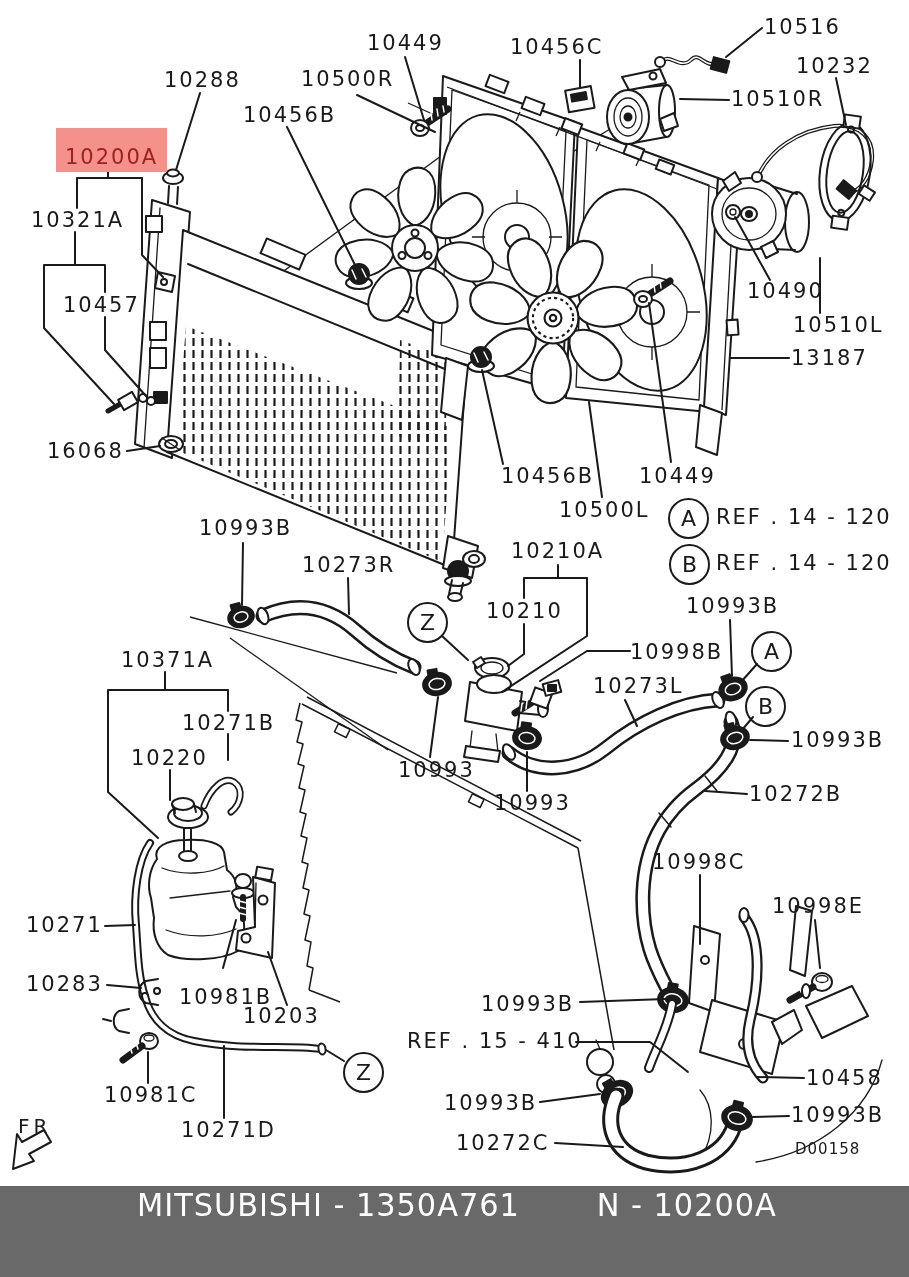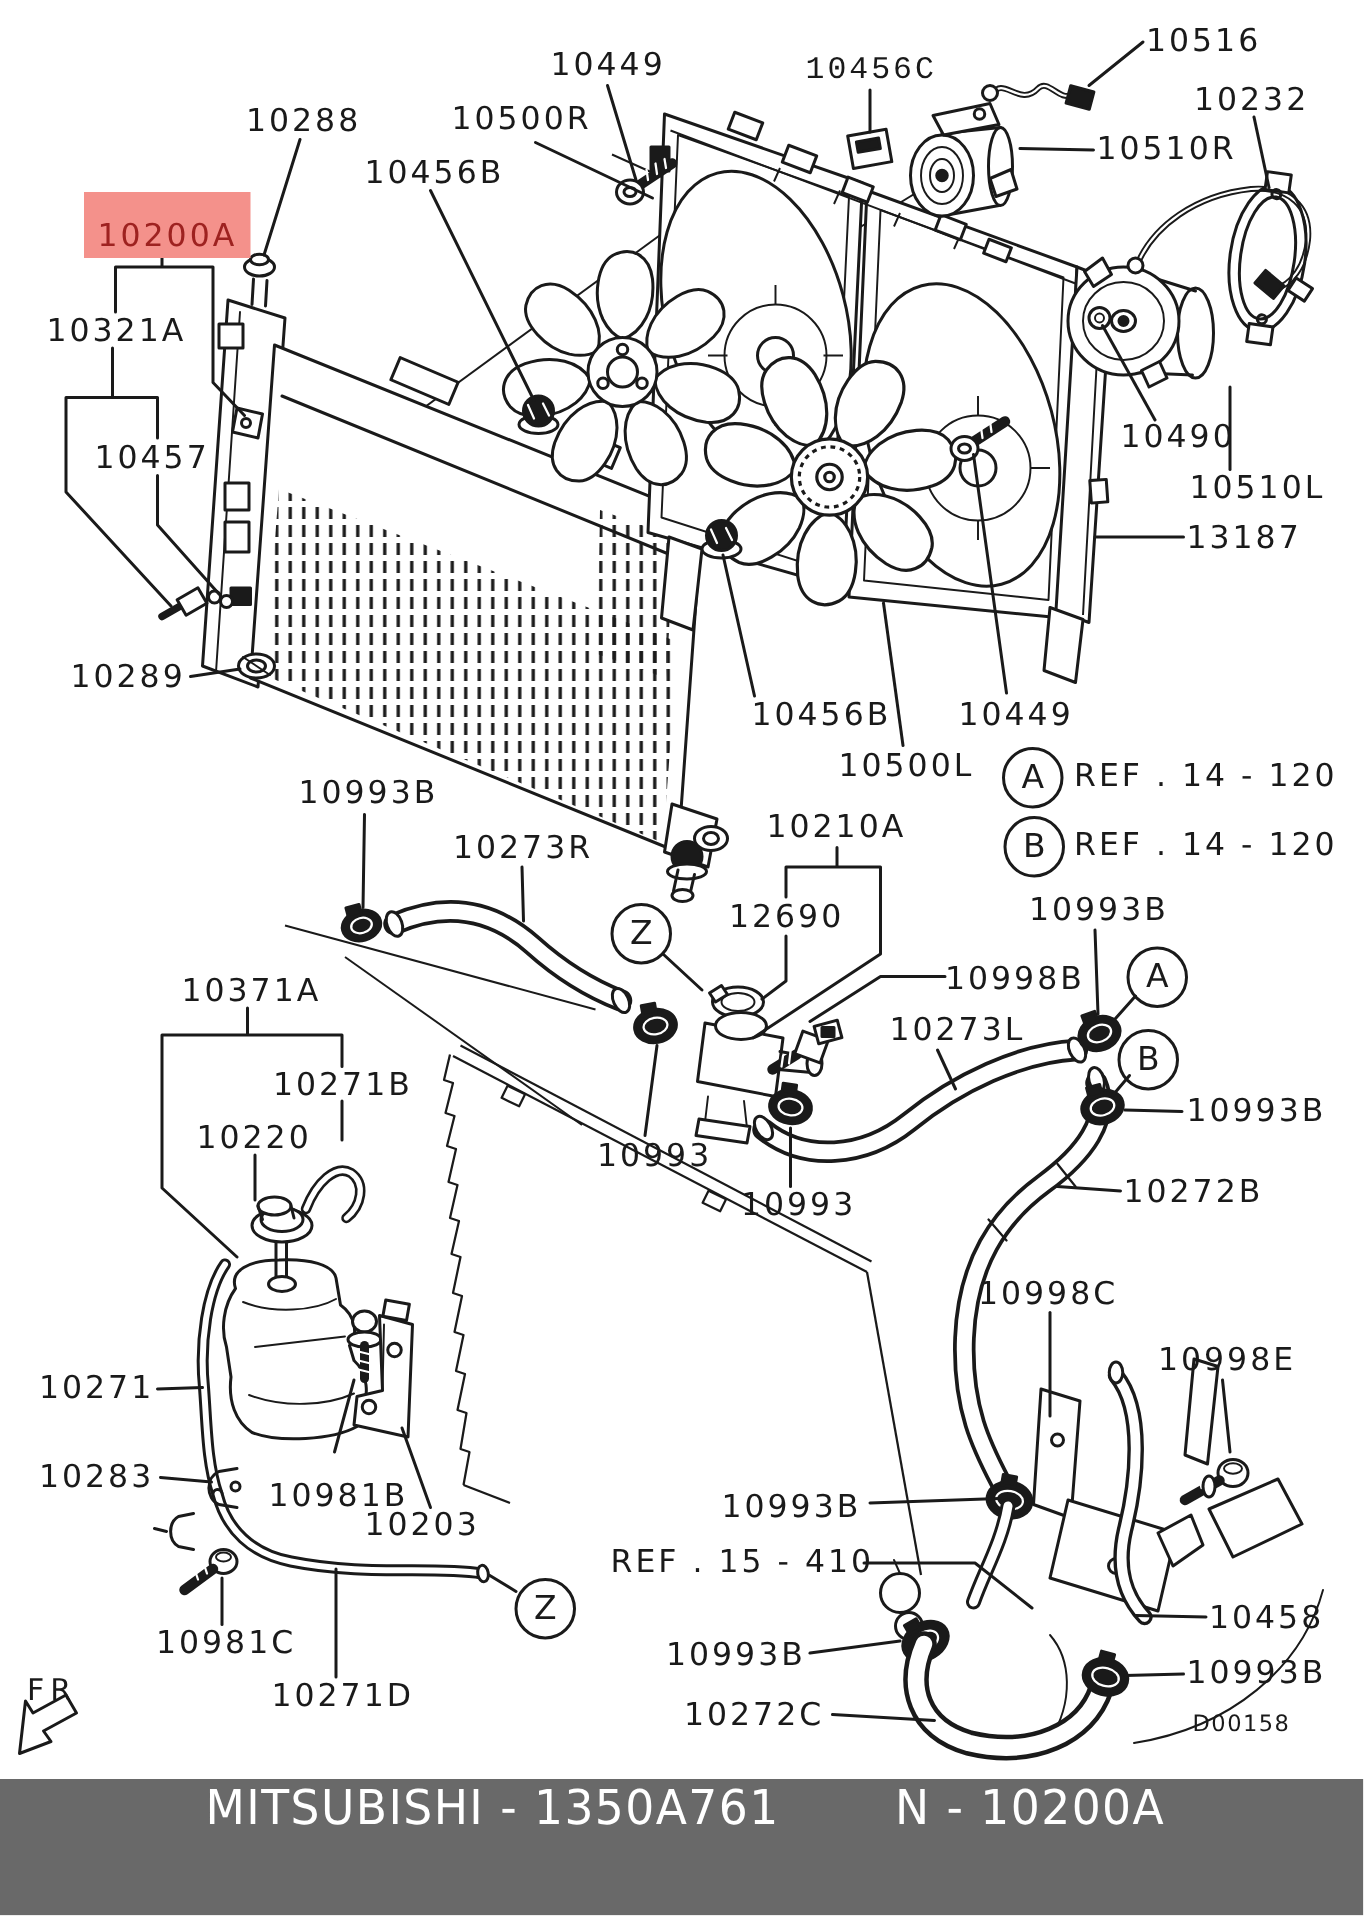--- a/index.html
+++ b/index.html
@@ -387,37 +387,37 @@
     <path d="M555,1143 L623,1147"></path>
   </g>
 </svg>
 
 <div class="lbl sel" style="left:56px;top:128px;">10200A</div>
 
 <div class="lbl" style="left:164px;top:70px;">10288</div>
 <div class="lbl" style="left:301px;top:69px;">10500R</div>
 <div class="lbl" style="left:367px;top:33px;">10449</div>
 <div class="lbl" style="left:243px;top:105px;">10456B</div>
-<div class="lbl" style="left:537px;top:37px;font-family:Liberation Mono, monospace;">10456C</div>
+<div class="lbl" style="left:510px;top:37px;">10456C</div>
 <div class="lbl" style="left:764px;top:17px;">10516</div>
 <div class="lbl" style="left:796px;top:56px;">10232</div>
 <div class="lbl" style="left:731px;top:89px;">10510R</div>
 <div class="lbl" style="left:31px;top:210px;">10321A</div>
 <div class="lbl" style="left:63px;top:295px;">10457</div>
 <div class="lbl" style="left:747px;top:281px;">10490</div>
 <div class="lbl" style="left:793px;top:315px;">10510L</div>
 <div class="lbl" style="left:791px;top:348px;">13187</div>
-<div class="lbl" style="left:47px;top:441px;">10289</div>
+<div class="lbl" style="left:47px;top:441px;">16068</div>
 <div class="lbl" style="left:501px;top:466px;">10456B</div>
 <div class="lbl" style="left:639px;top:466px;">10449</div>
 <div class="lbl" style="left:559px;top:500px;">10500L</div>
 <div class="lbl" style="left:199px;top:518px;">10993B</div>
 <div class="lbl" style="left:302px;top:555px;">10273R</div>
 <div class="lbl" style="left:511px;top:541px;">10210A</div>
-<div class="lbl" style="left:486px;top:601px;">12690</div>
+<div class="lbl" style="left:486px;top:601px;">10210</div>
 <div class="lbl" style="left:686px;top:596px;">10993B</div>
 <div class="lbl" style="left:630px;top:642px;">10998B</div>
 <div class="lbl" style="left:593px;top:676px;">10273L</div>
 <div class="lbl" style="left:791px;top:730px;">10993B</div>
 <div class="lbl" style="left:121px;top:650px;">10371A</div>
 <div class="lbl" style="left:182px;top:713px;">10271B</div>
 <div class="lbl" style="left:131px;top:748px;">10220</div>
 <div class="lbl" style="left:398px;top:760px;">10993</div>
 <div class="lbl" style="left:494px;top:793px;">10993</div>
 <div class="lbl" style="left:749px;top:784px;">10272B</div>

